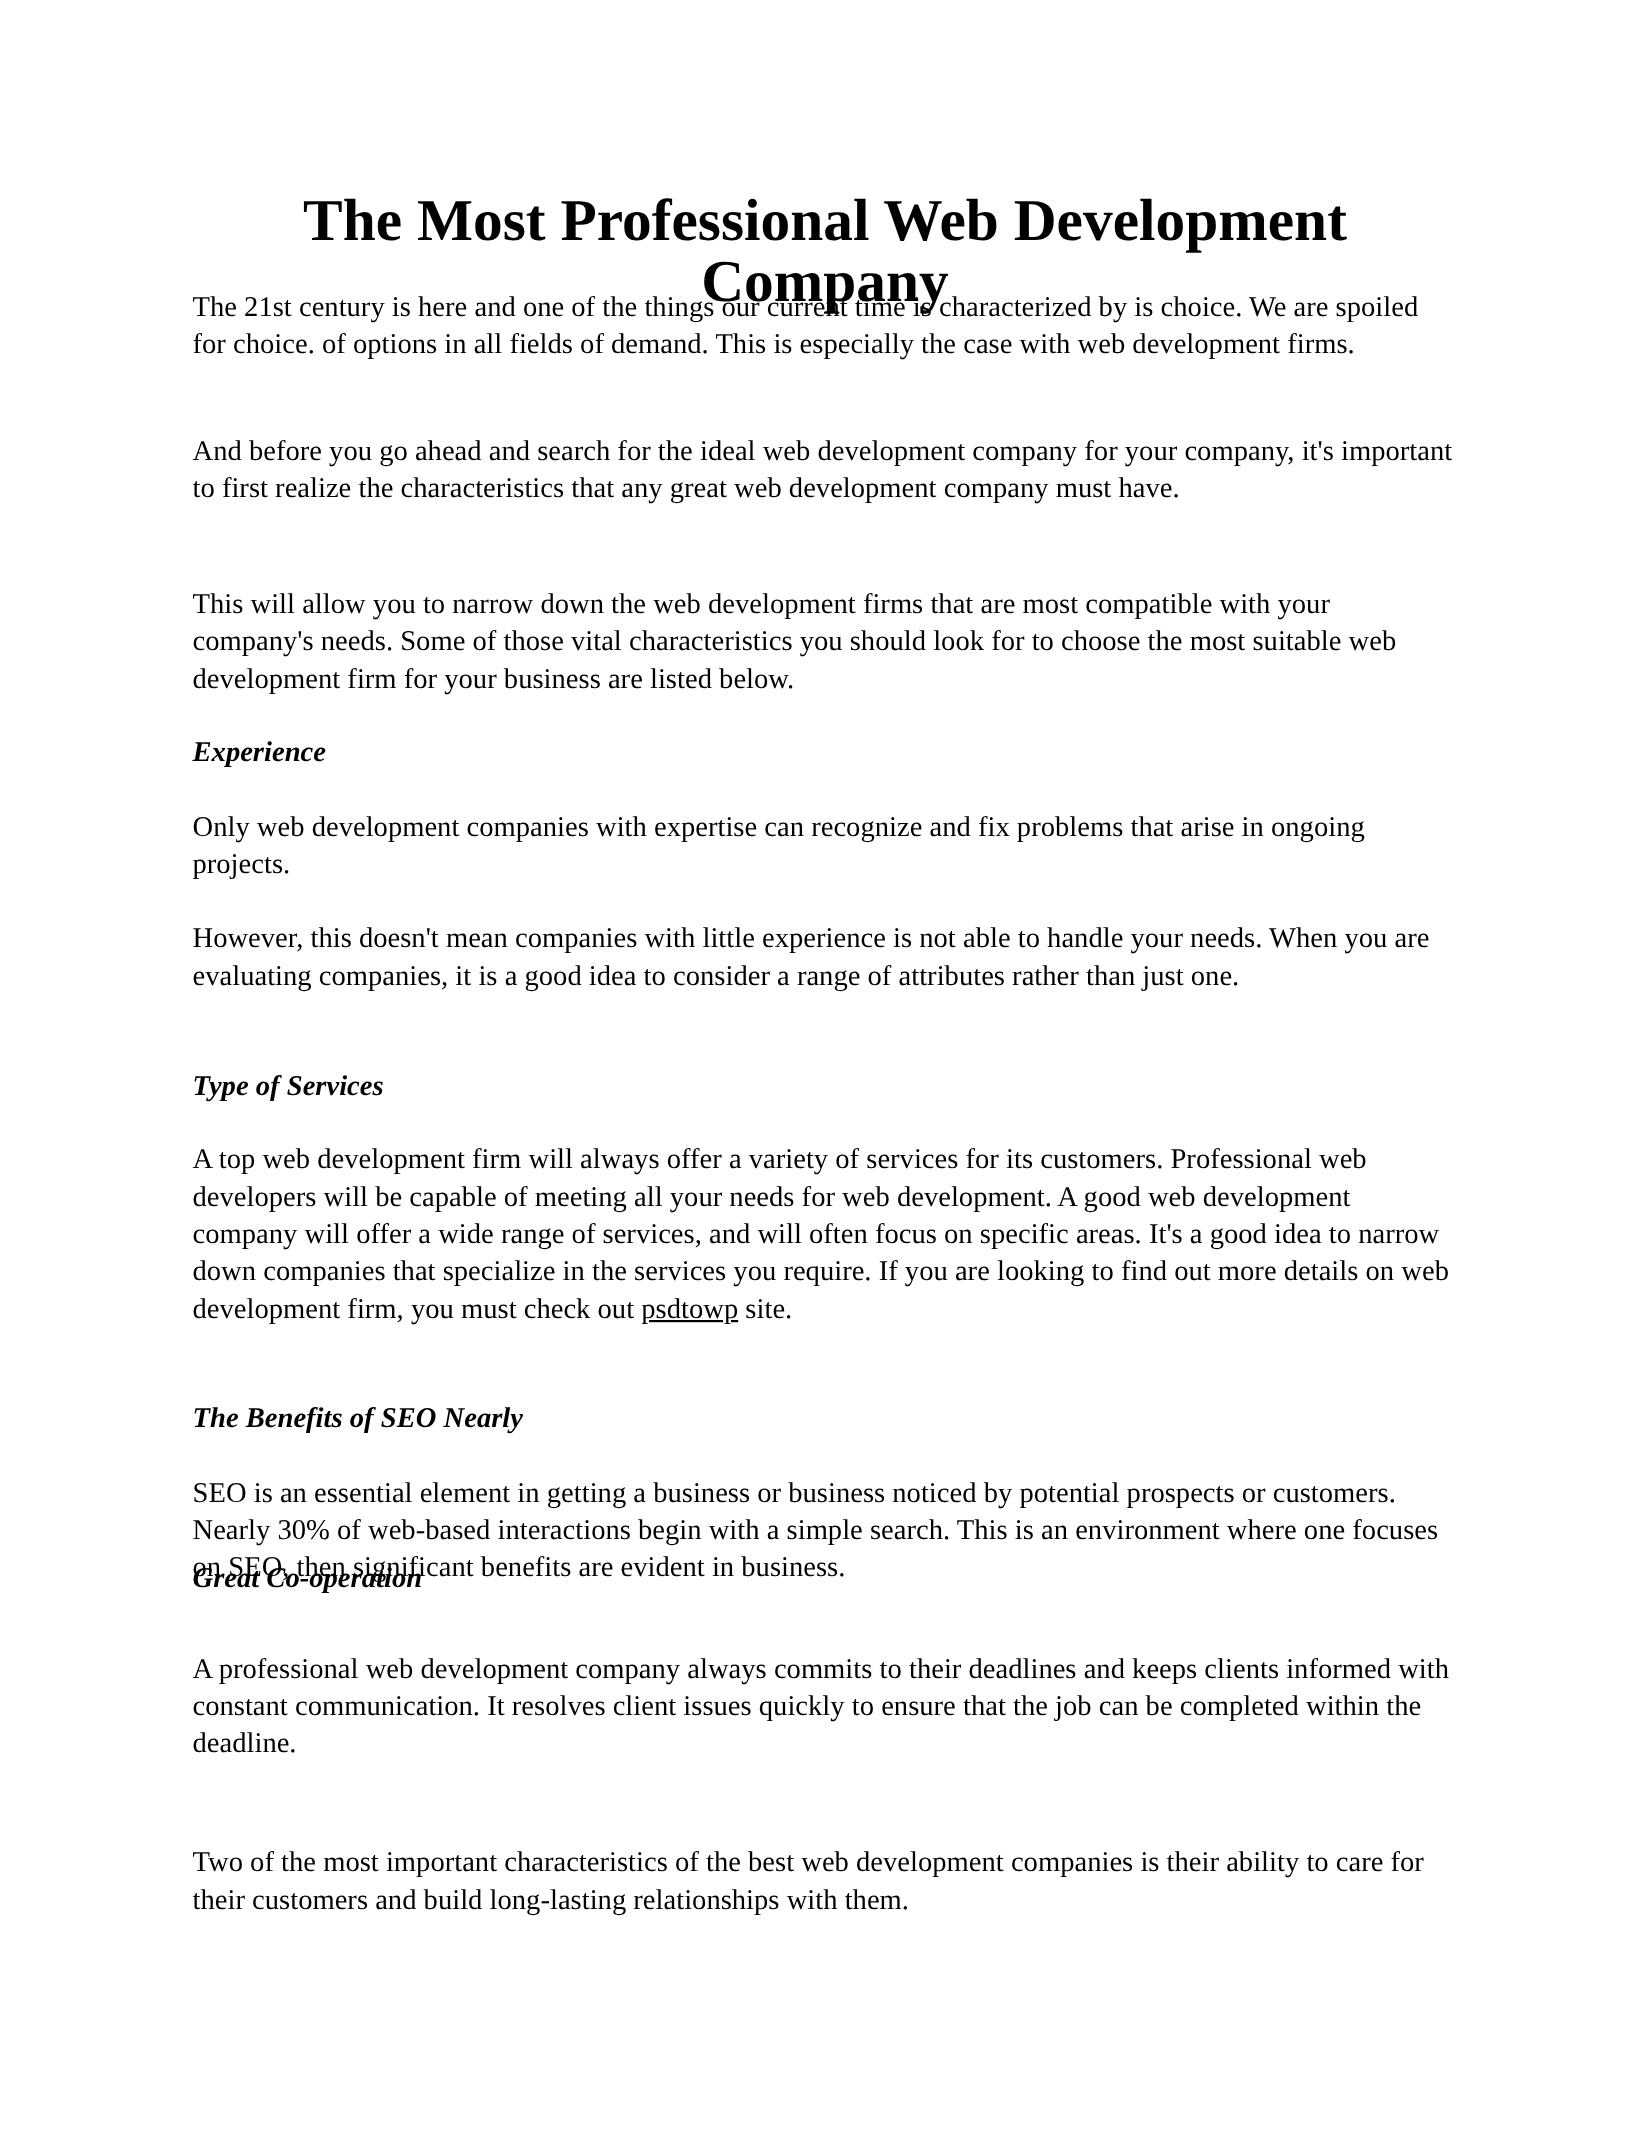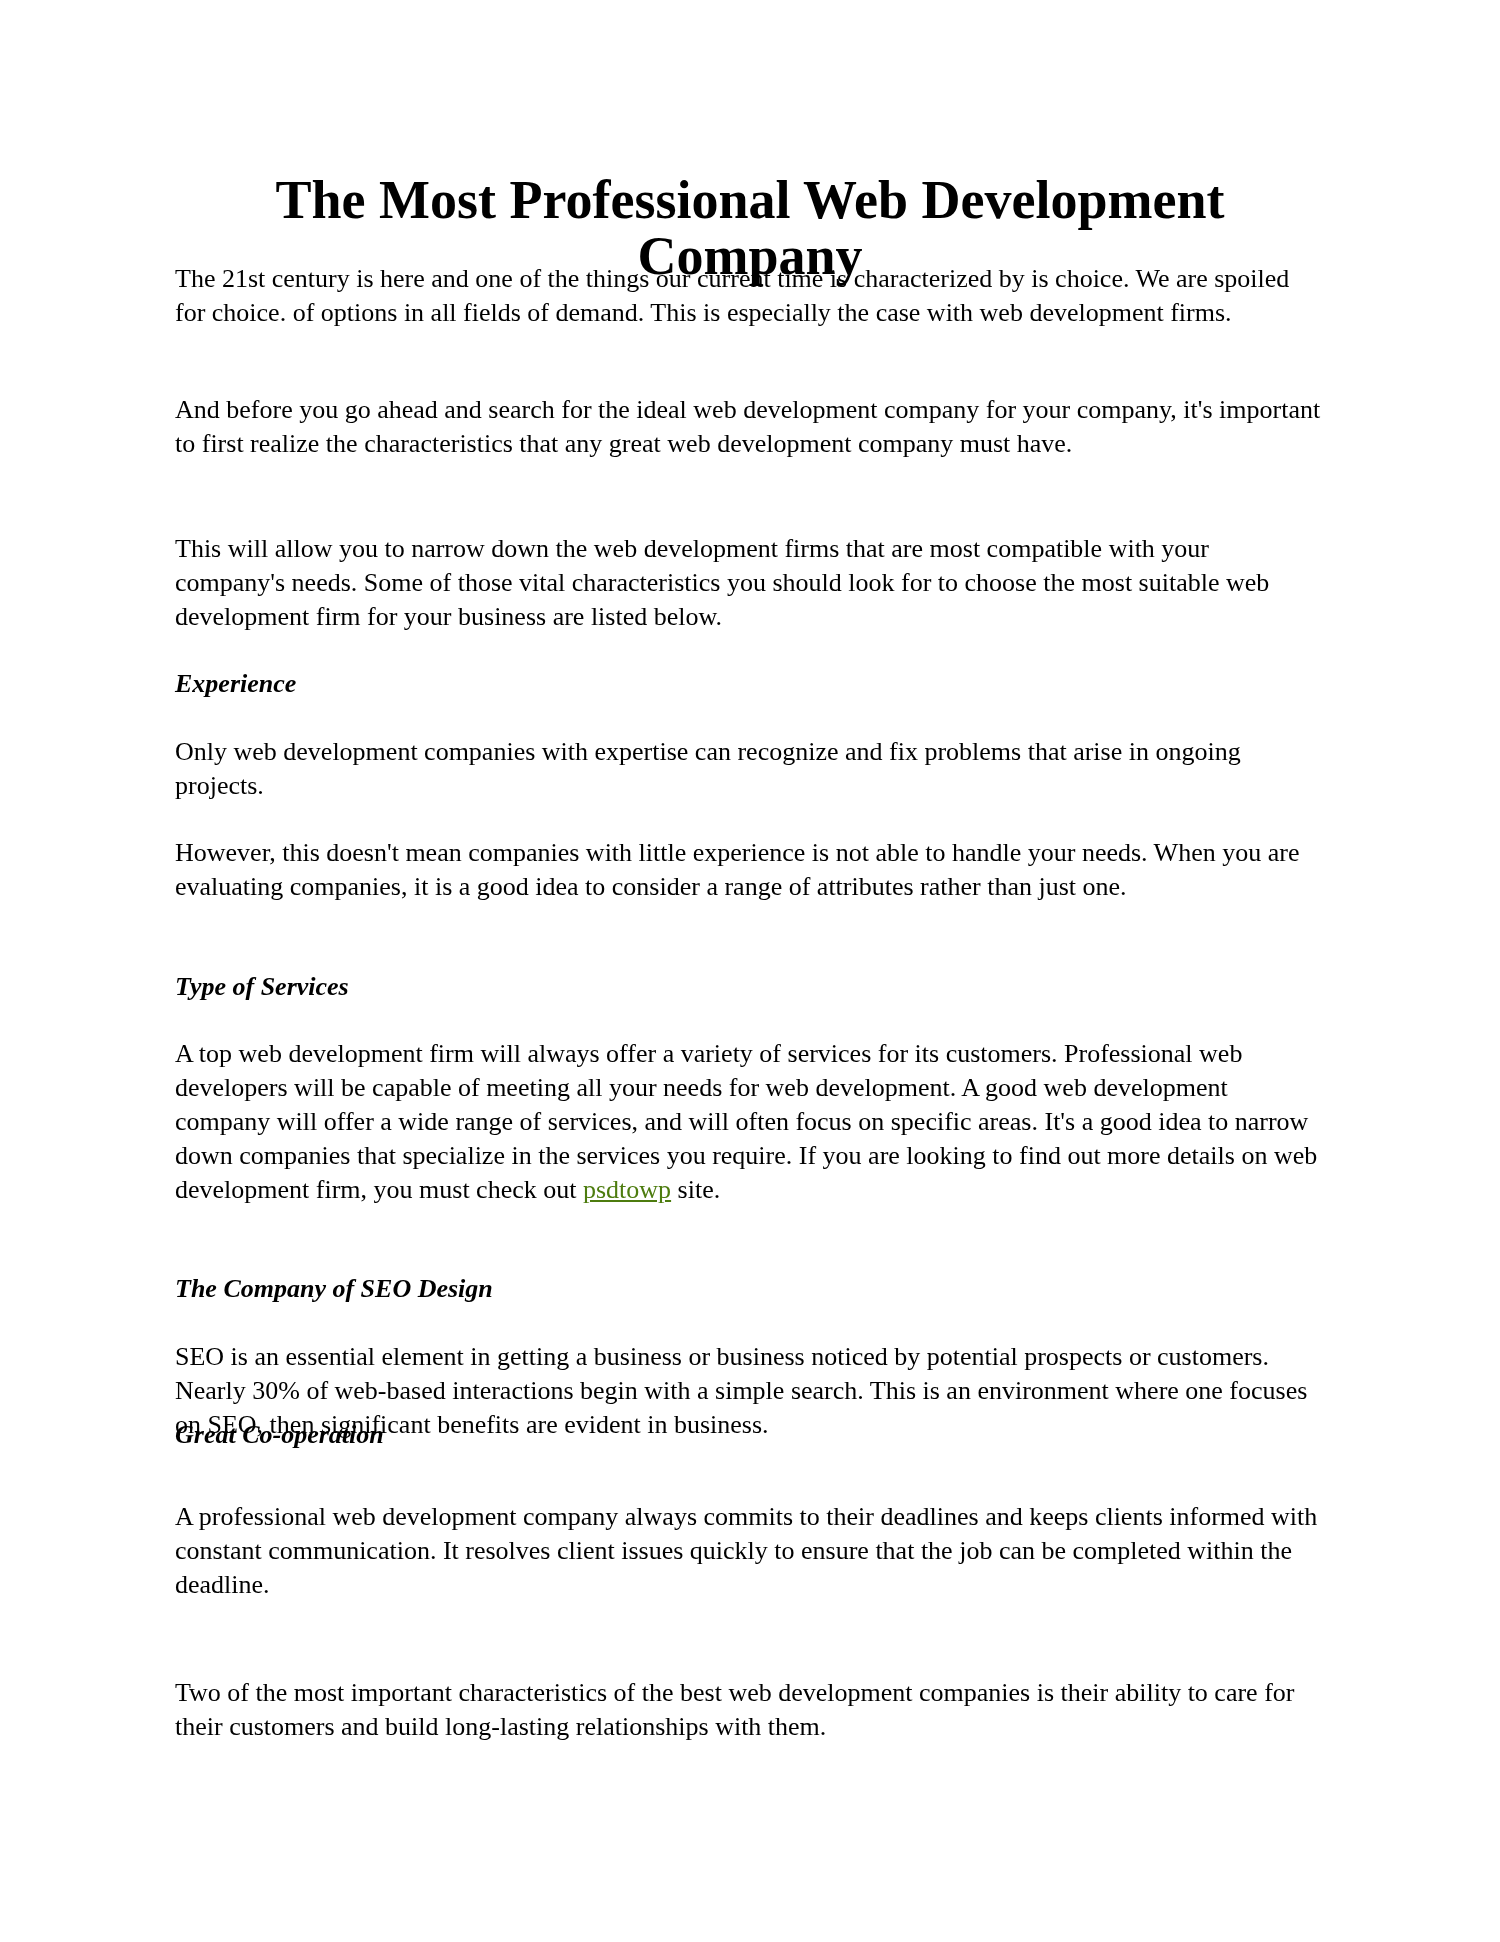--- a/index.html
+++ b/index.html
@@ -4,38 +4,38 @@
 <style>
   html, body { margin:0; padding:0; background:#ffffff; }
   body { width:1500px; height:1942px; position:relative; overflow:hidden;
          font-family:"Liberation Serif", "DejaVu Serif", serif; color:#000; }
   .page { position:absolute; left:175px; top:0; width:1150px; }
   h1 { position:absolute; left:0; width:1150px; top:172px; margin:0;
        text-align:center; font-weight:bold; font-size:54px; line-height:56px; }
   .block { position:absolute; left:0; width:1150px; margin:0;
            font-size:26px; line-height:34px; }
   .head { font-weight:bold;font-style:italic; }
-  a.link { color:#4d7c0f; text-decoration:underline; }
+  a.link { color:#000000; text-decoration:underline; }
 </style>
 </head>
 <body>
 
 <div class="page">
   <h1>The Most Professional Web Development Company</h1>
 
   <p class="block" style="top:262px">The 21st century is here and one of the things our current time is characterized by is choice. We are spoiled for choice. of options in all fields of demand. This is especially the case with web development firms.</p>
   <p class="block" style="top:393px">And before you go ahead and search for the ideal web development company for your company, it's important to first realize the characteristics that any great web development company must have.</p>
   <p class="block" style="top:532px">This will allow you to narrow down the web development firms that are most compatible with your company's needs. Some of those vital characteristics you should look for to choose the most suitable web development firm for your business are listed below.</p>
 
   <p class="block head" style="top:667px">Experience</p>
   <p class="block" style="top:735px">Only web development companies with expertise can recognize and fix problems that arise in ongoing projects.</p>
   <p class="block" style="top:836px">However, this doesn't mean companies with little experience is not able to handle your needs. When you are evaluating companies, it is a good idea to consider a range of attributes rather than just one.</p>
 
   <p class="block head" style="top:970px">Type of Services</p>
   <p class="block" style="top:1037px"><span>A top web development firm will always offer a variety of services for its customers. Professional web developers will be capable of meeting all your needs for web development. A good web development company will offer a wide range of services, and will often focus on specific areas. It's a good idea to narrow down companies that specialize in the services you require. If you are looking to find out more details on web development firm, you must check out </span><a class="link" href="#">psdtowp</a><span> site.</span></p>
 
-  <p class="block head" style="top:1272px">The Company of SEO Design</p>
+  <p class="block head" style="top:1272px">The Benefits of SEO Nearly</p>
   <p class="block" style="top:1340px">SEO is an essential element in getting a business or business noticed by potential prospects or customers. Nearly 30% of web-based interactions begin with a simple search. This is an environment where one focuses on SEO, then significant benefits are evident in business.</p>
 
   <p class="block head" style="top:1418px">Great Co-operation</p>
   <p class="block" style="top:1500px">A professional web development company always commits to their deadlines and keeps clients informed with constant communication. It resolves client issues quickly to ensure that the job can be completed within the deadline.</p>
   <p class="block" style="top:1676px">Two of the most important characteristics of the best web development companies is their ability to care for their customers and build long-lasting relationships with them.</p>
 </div>
 
 </body></html>

